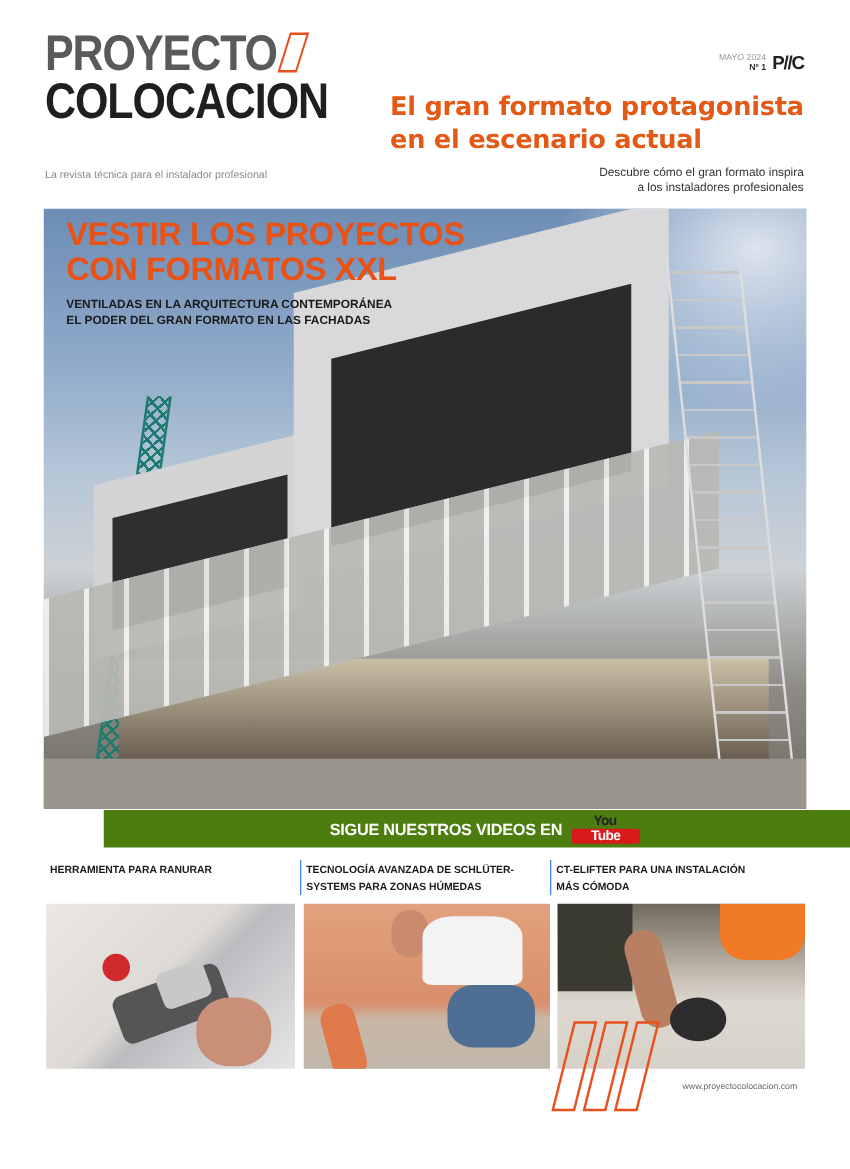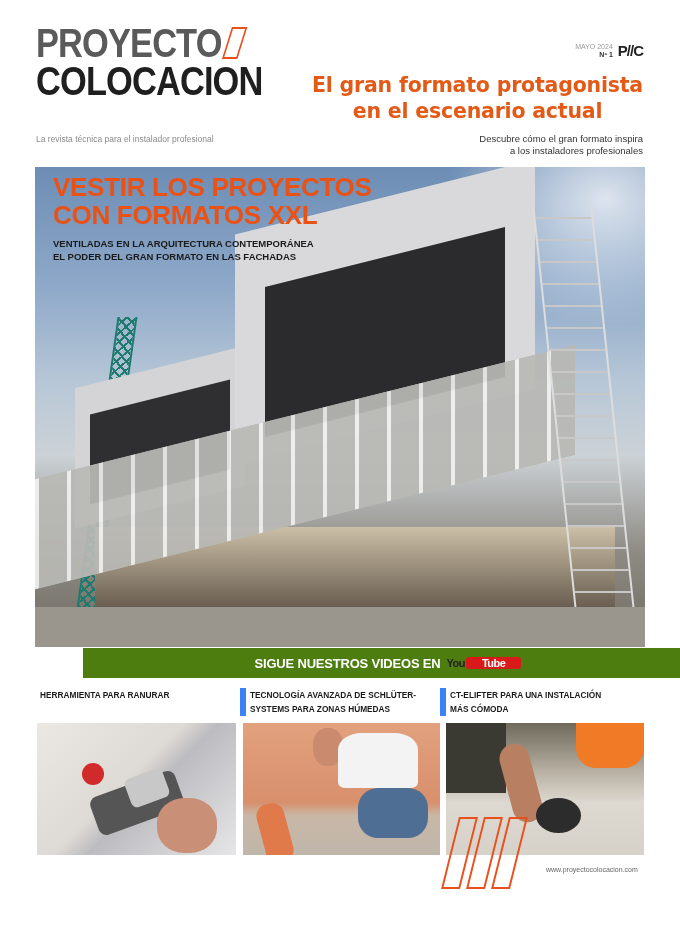--- a/index.html
+++ b/index.html
@@ -11,21 +11,21 @@
   .logo-line.l1 { color: #5a5a5a; }
   .logo-line.l2 { color: #1f1f1f; }
   .logo-slash { display: inline-block; width: 18px; height: 32px; border: 2px solid #e8501e; transform: skewX(-20deg); margin-left: 6px; vertical-align: -2px; }
   .tagline { position: absolute; left: 36px; top: 134px; font-size: 8.5px; color: #8a8a8a; }
 
   .issue { position: absolute; right: 37px; top: 42px; display: flex; align-items: center; gap: 5px; }
   .issue-text { text-align: right; font-size: 7px; line-height: 8px; color: #999; }
   .issue-text .num { color: #333; font-weight: 700; }
   .issue-mark { font-weight: 700; font-size: 15px; color: #222; letter-spacing: -1px; }
 
-  .headline { position: absolute; right: 37px; top: 72px; text-align: center; color: #e35a17; font-family: "DejaVu Sans", sans-serif; font-weight: 700; font-size: 20.5px; line-height: 26px; letter-spacing: -0.2px; }
+  .headline { position: absolute; right: 37px; top: 72px; text-align: left; color: #e35a17; font-family: "DejaVu Sans", sans-serif; font-weight: 700; font-size: 20.5px; line-height: 26px; letter-spacing: -0.2px; }
   .subhead { position: absolute; right: 37px; top: 133px; text-align: right; font-size: 9.5px; line-height: 11.5px; color: #333; }
 
   .hero { position: absolute; left: 35px; top: 167px; width: 610px; height: 480px; overflow: hidden;
     background: linear-gradient(180deg, #6d8db5 0%, #8ea9c9 25%, #b7c7d7 45%, #ccd2d6 60%, #8e8b84 80%, #6f6b63 100%); padding-left: 46px; }
   .sky-cloud { position: absolute; right: 0; top: 0; width: 200px; height: 160px; background: radial-gradient(ellipse at 80% 20%, rgba(255,255,255,0.75), rgba(255,255,255,0) 70%); }
   .crane-mast { position: absolute; left: 60px; top: 150px; width: 20px; height: 320px; background: repeating-linear-gradient(45deg, #1f7a6e 0 2px, transparent 2px 7px), repeating-linear-gradient(-45deg, #1f7a6e 0 2px, transparent 2px 7px); border-left: 2px solid #1f7a6e; border-right: 2px solid #1f7a6e; transform: skewX(-8deg); }
   .crane-jib { position: absolute; left: 70px; top: 262px; width: 230px; height: 8px; background: repeating-linear-gradient(90deg, #1f7a6e 0 2px, transparent 2px 8px); border-top: 2px solid #1f7a6e; border-bottom: 2px solid #1f7a6e; transform: rotate(-6deg); transform-origin: left; }
   .bldg-upper { position: absolute; left: 200px; top: 30px; width: 300px; height: 230px; background: #d9d9dc; transform: skewY(-14deg); }
   .bldg-upper-win { position: absolute; left: 230px; top: 90px; width: 240px; height: 150px; background: #2b2b2e; transform: skewY(-14deg); }
   .bldg-left { position: absolute; left: 40px; top: 200px; width: 170px; height: 140px; background: #d4d4d6; transform: skewY(-14deg); }
@@ -33,27 +33,27 @@
   .frame { position: absolute; left: 0; top: 245px; width: 540px; height: 110px; background: repeating-linear-gradient(90deg, #f1f1f1 0 4px, #b9b9b5 4px 32px), #bbb; opacity: 0.92; transform: skewY(-14deg); }
   .ground-glass { position: absolute; left: 60px; top: 360px; width: 520px; height: 90px; background: linear-gradient(180deg, #cbbfa7, #5d5245); }
   .ground { position: absolute; left: 0; top: 440px; width: 610px; height: 40px; background: #9a968e; }
   .scaffold { position: absolute; right: 30px; top: 40px; width: 60px; height: 430px; background: repeating-linear-gradient(0deg, #c8c8c8 0 2px, transparent 2px 22px); border-left: 2px solid #ddd; border-right: 2px solid #ddd; transform: skewX(6deg); }
 
   .hero-title { position: absolute; left: 18px; top: 6px; color: #ea5114; font-weight: 700; font-size: 26px; line-height: 28px; letter-spacing: -0.3px; }
   .hero-sub { position: absolute; left: 18px; top: 70px; color: #1a1a1a; font-weight: 700; font-size: 9.5px; line-height: 13px; }
 
   .yt-bar { position: absolute; left: 35px; top: 648px; width: 610px; height: 30px; background: #4d7c0f; display: flex; align-items: center; justify-content: center; gap: 6px; margin-left: 48px; }
   .yt-text { color: #fff; font-weight: 700; font-size: 13px; letter-spacing: -0.2px; }
-  .yt-logo { display: flex; align-items: center; font-weight: 700; font-size: 11px; letter-spacing: -0.5px; }
+  .yt-logo { display: flex; align-items: center; font-weight: 700; font-size: 11px; letter-spacing: -0.5px; flex-direction: column; }
   .yt-you { color: #222; }
   .yt-tube { color: #fff; background: #d91a1a; border-radius: 3px; padding: 0 16px; margin-left: 1px; }
 
   .articles { position: absolute; left: 40px; top: 688px; width: 605px; display: flex; }
   .article-title { font-weight: 700; font-size: 8.3px; line-height: 14px; color: #1a1a1a; width: 200px; padding-right: 6px; }
-  .article-title.sep { border-left: 6px solid #3b82f6; padding-left: 4px; }
+  .article-title.sep { border-left: 1px solid #3b82f6; padding-left: 4px; }
 
   .thumb { position: absolute; top: 723px; height: 132px; overflow: hidden; }
   .thumb1 { left: 37px; width: 199px; background: linear-gradient(135deg, #ebe7e2 0%, #ddd9d4 45%, #bcbcc0 55%, #e6e6e8 100%); }
   .thumb2 { left: 243px; width: 197px; background: linear-gradient(180deg, #e2a17e 0%, #d88f6c 60%, #c9b7a5 70%, #bfb6ab 100%); }
   .thumb3 { left: 446px; width: 198px; background: linear-gradient(180deg, #6f6a5c 0%, #bdb6a9 40%, #ddd8d0 60%, #d6d1c9 100%); }
   .tool1 { position: absolute; left: 55px; top: 60px; width: 90px; height: 40px; background: #555; border-radius: 8px; transform: rotate(-20deg); }
   .tool1b { position: absolute; left: 90px; top: 50px; width: 40px; height: 30px; background: #c8c8c8; border-radius: 6px; transform: rotate(-20deg); }
   .disc1 { position: absolute; left: 45px; top: 40px; width: 22px; height: 22px; border-radius: 50%; background: #d12a2a; }
   .hand1 { position: absolute; left: 120px; top: 75px; width: 60px; height: 55px; background: #c98f77; border-radius: 45%; }
   .shirt2 { position: absolute; left: 95px; top: 10px; width: 80px; height: 55px; background: #f3f3f3; border-radius: 30% 30% 10% 10%; }

